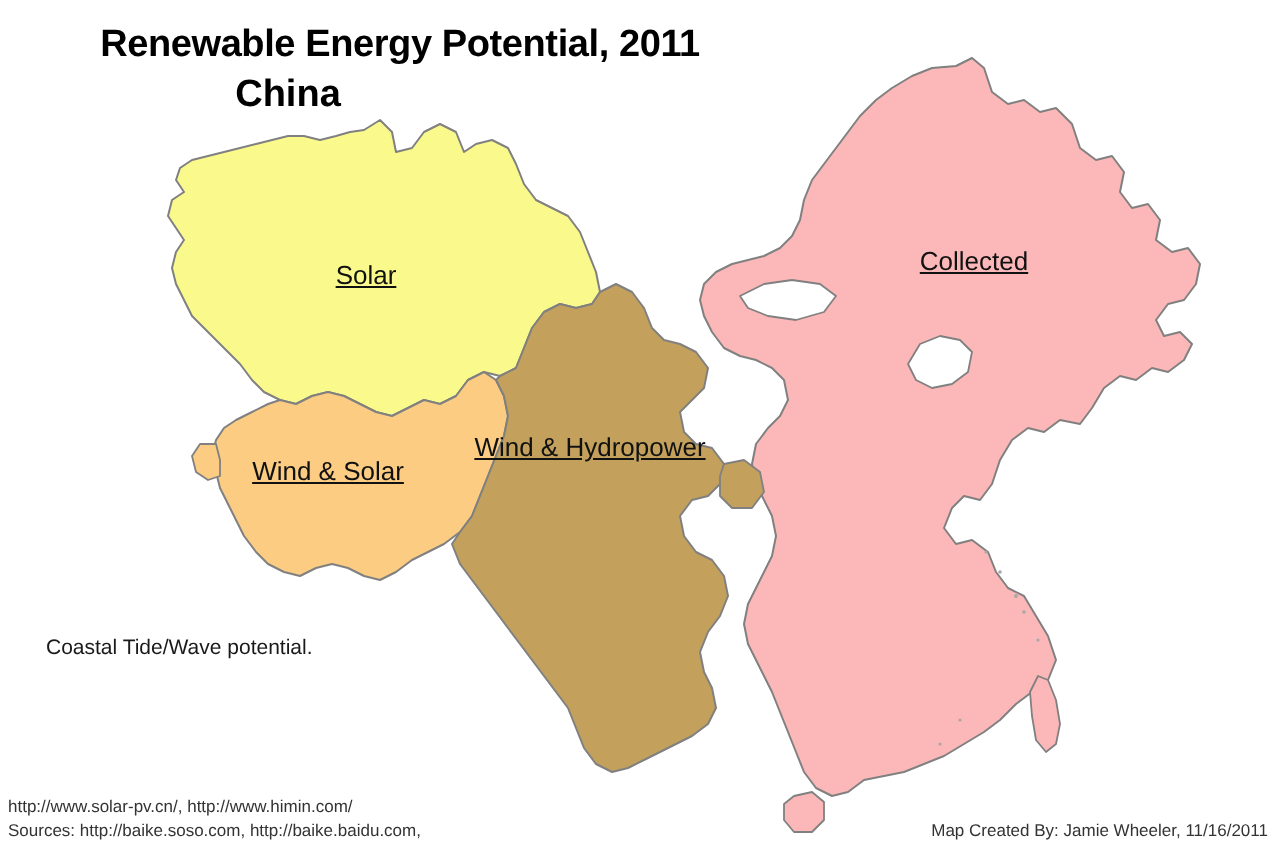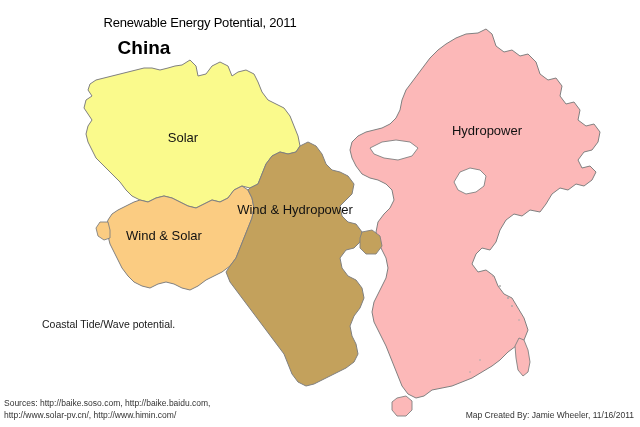--- a/index.html
+++ b/index.html
@@ -29,22 +29,22 @@
   .title-block {
     position: absolute;
     left: 0;
     top: 12px;
     width: 400px;
     text-align: center;
     z-index: 5;
     pointer-events: none;
   }
   .title-main {
-    font-size: 13px;
-    font-weight: normal;
+    font-size: 19px;
+    font-weight: bold;
     letter-spacing: -0.2px;
     line-height: 22px;
     white-space: nowrap;
   }
   .title-sub {
     font-size: 19px;
     font-weight: bold;
     line-height: 24px;
     margin-top: 2px;
     margin-left: -112px;
@@ -52,40 +52,41 @@
 
   
   .region-label {
     position: absolute;
     font-size: 13px;
     line-height: 16px;
     color: #111111;
     text-align: center;
     white-space: nowrap;
     z-index: 4;
+    text-decoration: underline;
   }
   .region-label.two-line { white-space: normal; }
 
   #label-solar        { left: 143px; top: 130px; width: 80px; }
   #label-wind-solar   { left: 108px; top: 228px; width: 112px; }
-  #label-wind-hydro   { left: 219px; top: 202px; width: 152px; }
+  #label-wind-hydro   { left: 219px; top: 216px; width: 152px; }
   #label-solar-wind-hydro {
     left: 418px; top: 122px; width: 138px;
     line-height: 17px;
   }
 
   
   .note-text {
     position: absolute;
     font-size: 10.5px;
     color: #1a1a1a;
     white-space: nowrap;
     z-index: 5;
   }
-  #coastal-note { left: 42px; top: 318px; }
+  #coastal-note { left: 23px; top: 318px; }
 
   .footer-block {
     position: absolute;
     font-size: 8.5px;
     line-height: 12px;
     color: #333333;
     z-index: 5;
   }
   #sources-block { left: 4px; bottom: 6px; text-align: left; }
   #credits-block { right: 6px; bottom: 6px; }
@@ -186,25 +187,25 @@
   <div class="title-sub">China</div>
 </div>
 
 <div class="region-label" id="label-solar">Solar</div>
 
 <div class="region-label" id="label-wind-solar">Wind &amp; Solar</div>
 
 <div class="region-label" id="label-wind-hydro">Wind &amp; Hydropower</div>
 
 <div class="region-label two-line" id="label-solar-wind-hydro">
-  <div>Hydropower</div>
+  <div>Collected</div>
 </div>
 
 <div class="note-text" id="coastal-note">Coastal Tide/Wave potential.</div>
 
 <div class="footer-block" id="sources-block">
+  <div class="footer-line">http://www.solar-pv.cn/, http://www.himin.com/</div>
   <div class="footer-line">Sources: http://baike.soso.com, http://baike.baidu.com,</div>
-  <div class="footer-line">http://www.solar-pv.cn/, http://www.himin.com/</div>
 </div>
 
 <div class="footer-block" id="credits-block">
   <div class="footer-line">Map Created By: Jamie Wheeler, 11/16/2011</div>
 </div>
 
 </body></html>

